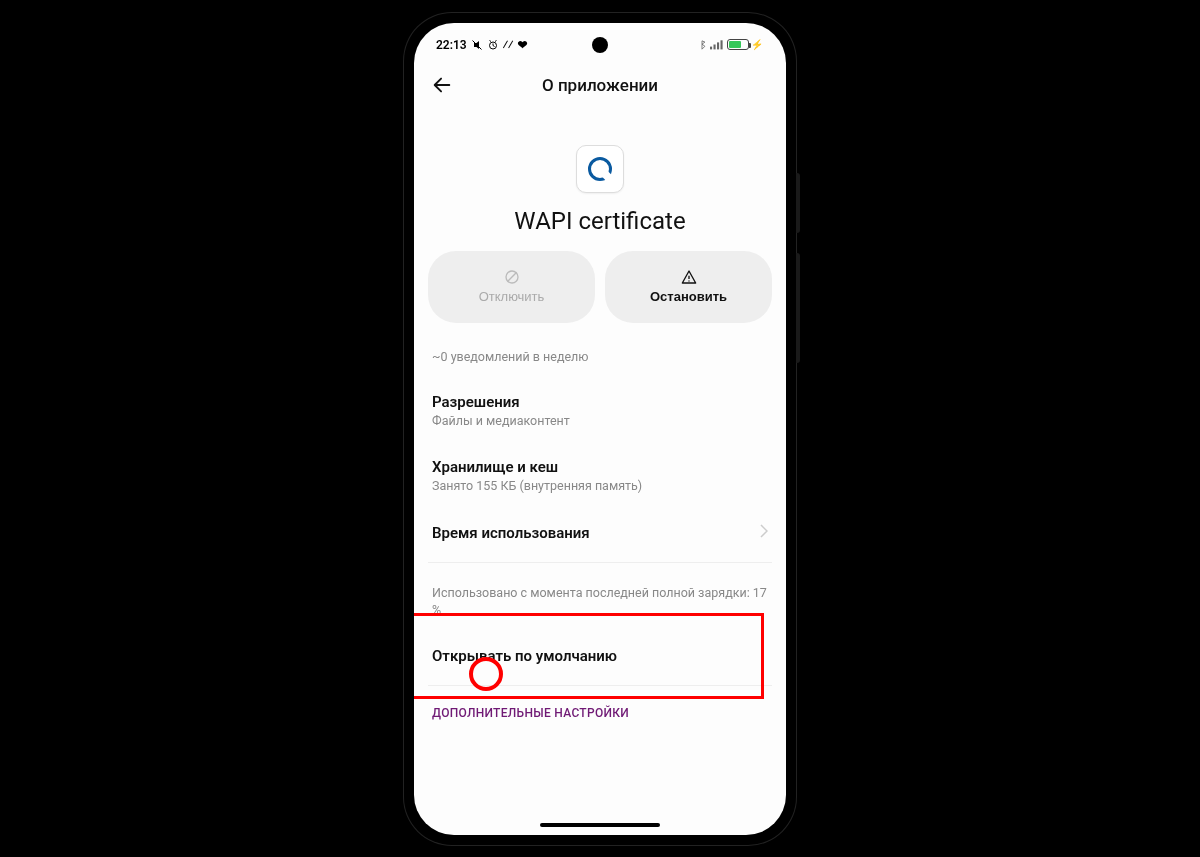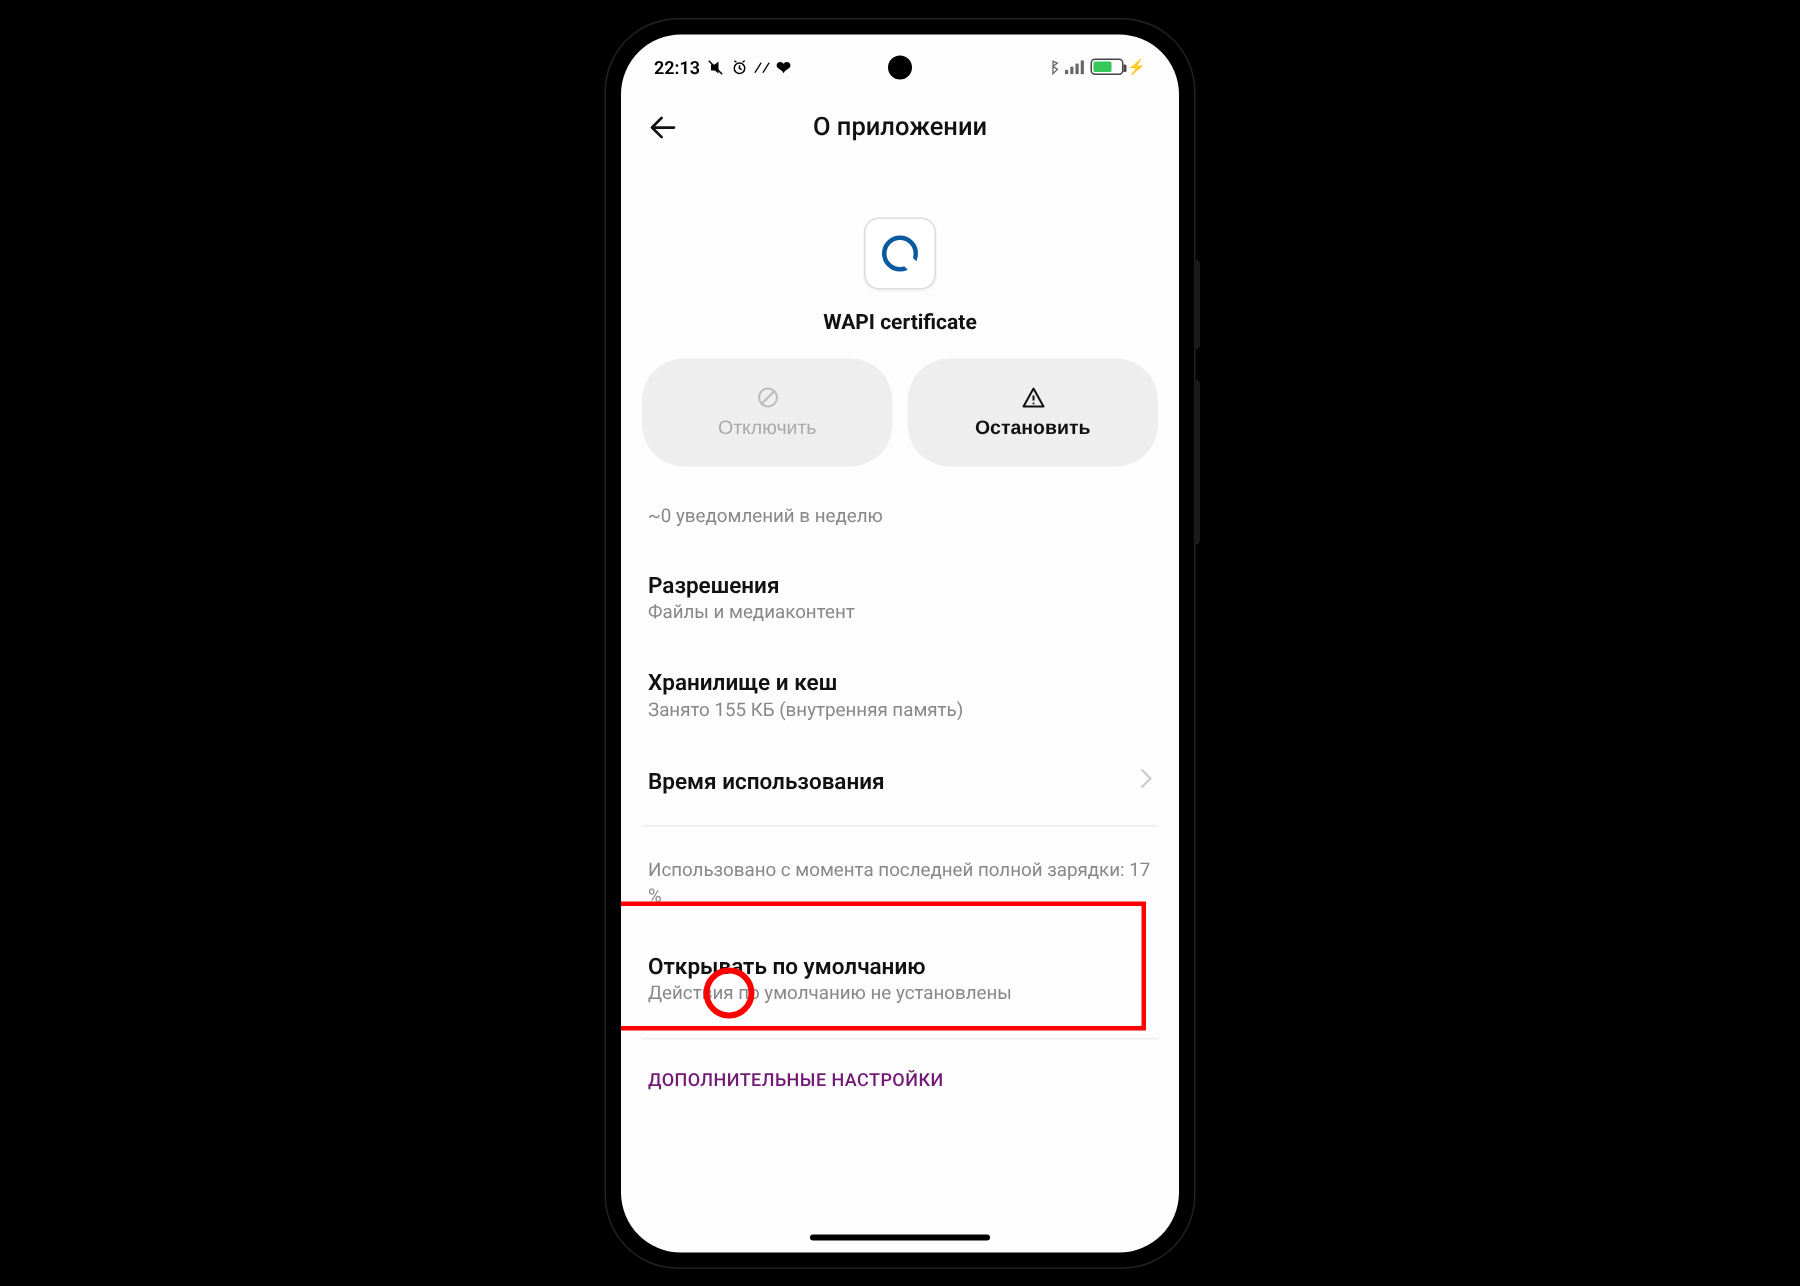--- a/index.html
+++ b/index.html
@@ -109,22 +109,22 @@
   }
   .app-icon-inner::after {
     content: '';
     position: absolute;
     bottom: -2px; right: -2px;
     width: 8px; height: 8px;
     background: #fff;
     transform: rotate(45deg);
   }
   .app-name {
-    font-size: 14px;
-    font-weight: 700;
+    font-size: 24px;
+    font-weight: 400;
     color: #111;
     margin-top: 14px;
   }
   .action-row {
     display: flex;
     gap: 10px;
     padding: 16px 14px 10px 14px;
   }
   .action-btn {
     flex: 1;
@@ -350,21 +350,20 @@
 
       <div class="list-item" style="position:relative;">
         <div class="list-item-content">
           <div class="list-sub">Использовано с момента последней полной зарядки: 17 %</div>
         </div>
       </div>
 
       <div class="list-item">
         <div class="list-item-content">
           <div class="list-title">Открывать по умолчанию</div>
-          <div class="list-sub">Действия по умолчанию не установлены</div>
         </div>
       </div>
       <div class="divider"></div>
 
       <div class="section-header">ДОПОЛНИТЕЛЬНЫЕ НАСТРОЙКИ</div>
 
       <div class="highlight-box" style="left:-10px; top:280px; width:360px; height:86px;"></div>
       <div class="highlight-circle" style="left:55px; top:324px; width:34px; height:34px;"></div>
     </div>
 

